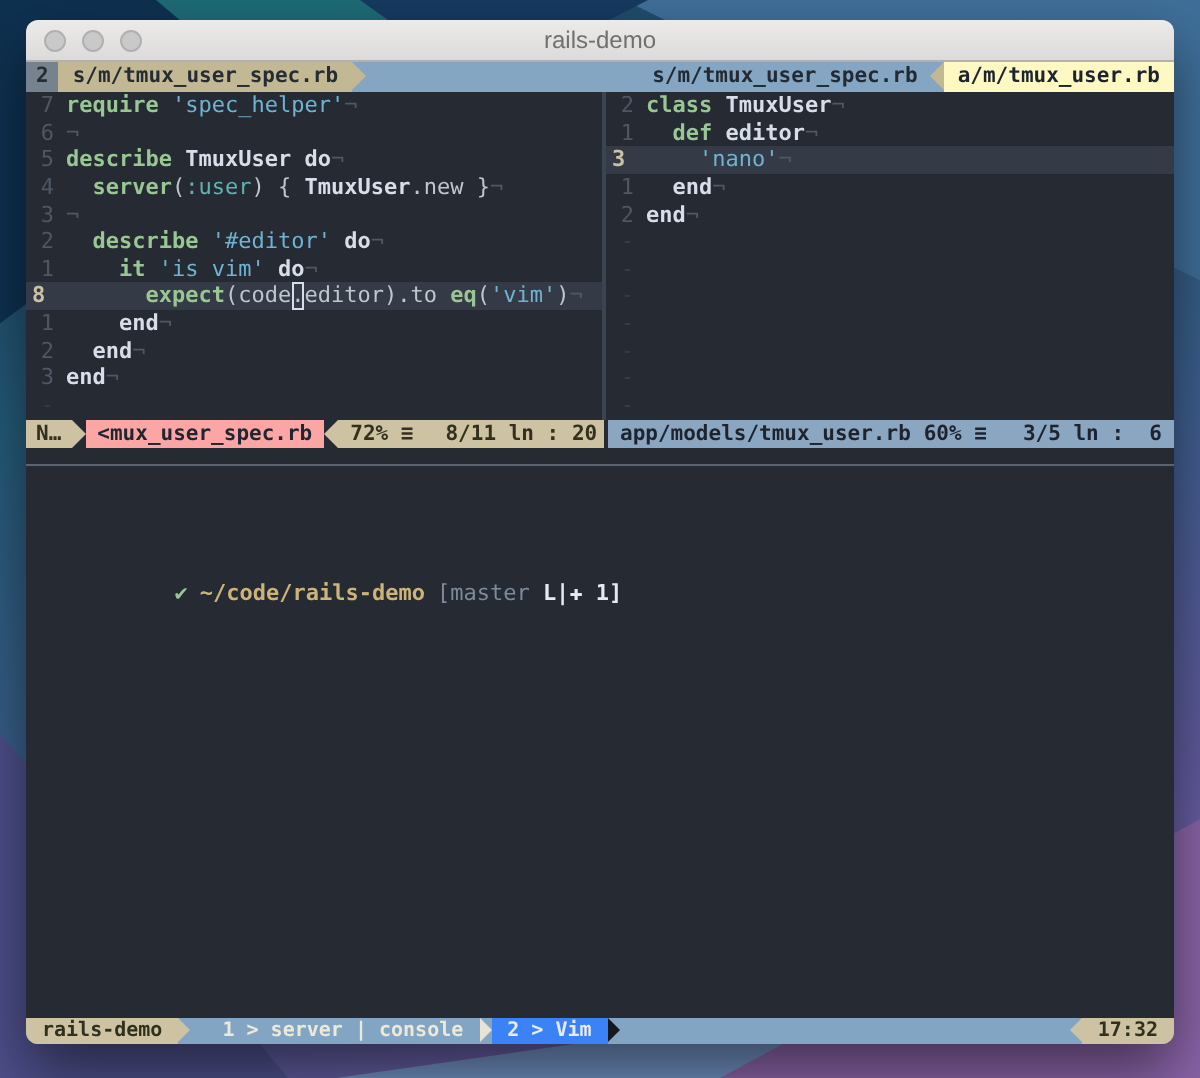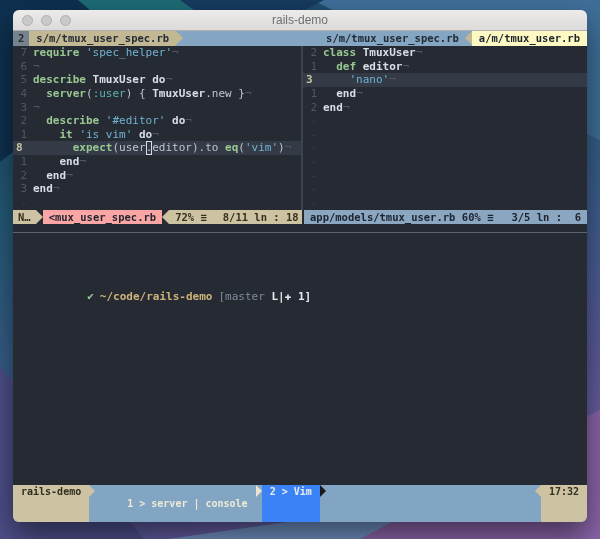--- a/index.html
+++ b/index.html
@@ -82,21 +82,21 @@
   .branch{ color:#7e8a99; margin-left:6px; }
   .flag  { color:#e6eaf0; font-weight:bold; }
   .ptime { color:#e6eaf0; font-weight:bold; }
   .psym  { color:#c0c5ce; margin-left:6px; }
 
   
   .tmuxbar { flex:0 0 13px; background:#82a5c4; display:flex; align-items:stretch;
              font-size:10px; font-weight:bold; line-height:13px; white-space:pre; }
   .tb-session { background:#cdc3a2; color:#30301f; padding:0 8px; }
   .b-arr-khaki { border-top:6.5px solid transparent; border-bottom:6.5px solid transparent; border-left:6px solid #cdc3a2; }
-  .tb-win1 { color:#eee9d6; padding:12px 8px; margin-left:24px; }
+  .tb-win1 { color:#eee9d6; padding:0 8px; margin-left:8px; }
   .b-arr-cream { border-top:6.5px solid transparent; border-bottom:6.5px solid transparent; border-left:6px solid #e8e3d3; }
   .tb-win2 { background:#3b82f6; color:#e8ecf2; padding:0 8px; }
   .b-arr-black { border-top:6.5px solid transparent; border-bottom:6.5px solid transparent; border-left:6px solid #15181d; }
   .tb-fill { flex:1; }
   .b-arr-l-khaki { border-top:6.5px solid transparent; border-bottom:6.5px solid transparent; border-right:6px solid #cdc3a2; }
   .tb-time { background:#cdc3a2; color:#30301f; padding:0 8px; }
 </style>
 </head>
 <body>
 
@@ -133,21 +133,21 @@
 
       <div class="vimbody">
         <div class="pane">
             <div class="row"><span class="gut">7</span><span class="seg kw">require</span><span class="seg pl"> </span><span class="seg str">'spec_helper'</span><span class="seg eol">¬</span></div>
             <div class="row"><span class="gut">6</span><span class="seg eol">¬</span></div>
             <div class="row"><span class="gut">5</span><span class="seg kw">describe</span><span class="seg pl"> </span><span class="seg bw">TmuxUser</span><span class="seg pl"> </span><span class="seg bw">do</span><span class="seg eol">¬</span></div>
             <div class="row"><span class="gut">4</span><span class="seg pl">  </span><span class="seg kw">server</span><span class="seg pl">(</span><span class="seg sym">:user</span><span class="seg pl">) { </span><span class="seg bw">TmuxUser</span><span class="seg pl">.new }</span><span class="seg eol">¬</span></div>
             <div class="row"><span class="gut">3</span><span class="seg eol">¬</span></div>
             <div class="row"><span class="gut">2</span><span class="seg pl">  </span><span class="seg kw">describe</span><span class="seg pl"> </span><span class="seg str">'#editor'</span><span class="seg pl"> </span><span class="seg bw">do</span><span class="seg eol">¬</span></div>
             <div class="row"><span class="gut">1</span><span class="seg pl">    </span><span class="seg kw">it</span><span class="seg pl"> </span><span class="seg str">'is vim'</span><span class="seg pl"> </span><span class="seg bw">do</span><span class="seg eol">¬</span></div>
-            <div class="row cur"><span class="gut">8</span><span class="seg pl">      </span><span class="seg kw">expect</span><span class="seg pl">(user</span><span class="seg cursor">.</span><span class="seg pl">editor).to </span><span class="seg kw">eq</span><span class="seg pl">(</span><span class="seg str">'vim'</span><span class="seg pl">)</span><span class="seg eol">¬</span></div>
+            <div class="row cur"><span class="gut">8</span><span class="seg pl">      </span><span class="seg kw">expect</span><span class="seg pl">(code</span><span class="seg cursor">.</span><span class="seg pl">editor).to </span><span class="seg kw">eq</span><span class="seg pl">(</span><span class="seg str">'vim'</span><span class="seg pl">)</span><span class="seg eol">¬</span></div>
             <div class="row"><span class="gut">1</span><span class="seg pl">    </span><span class="seg bw">end</span><span class="seg eol">¬</span></div>
             <div class="row"><span class="gut">2</span><span class="seg pl">  </span><span class="seg bw">end</span><span class="seg eol">¬</span></div>
             <div class="row"><span class="gut">3</span><span class="seg bw">end</span><span class="seg eol">¬</span></div>
             <div class="row"><span class="gut dim">-</span></div>
           </div>
         <div class="vsplit"></div>
         <div class="pane right">
             <div class="row"><span class="gut">2</span><span class="seg kw">class</span><span class="seg pl"> </span><span class="seg bw">TmuxUser</span><span class="seg eol">¬</span></div>
             <div class="row"><span class="gut">1</span><span class="seg pl">  </span><span class="seg kw">def</span><span class="seg pl"> </span><span class="seg bw">editor</span><span class="seg eol">¬</span></div>
             <div class="row cur"><span class="gut">3</span><span class="seg pl">    </span><span class="seg str">'nano'</span><span class="seg eol">¬</span></div>
@@ -164,21 +164,21 @@
       </div>
 
       <div class="statusrow">
         <div class="sl-left">
           <span class="sl-mode">N…</span>
           <span class="arr s-arr-r"></span>
           <span class="sl-file">&lt;mux_user_spec.rb</span>
           <span class="arr s-arr-l"></span>
           <span class="sl-right">
             <span>72% ≡</span>
-            <span>8/11 ln : 18</span>
+            <span>8/11 ln : 20</span>
           </span>
         </div>
         <div class="slgap"></div>
         <div class="sl-rightpane">
           <span>app/models/tmux_user.rb</span>
           <span class="slr-sp"></span>
           <span>60% ≡</span>
           <span class="slr-pos">3/5 ln :  6</span>
         </div>
       </div>

